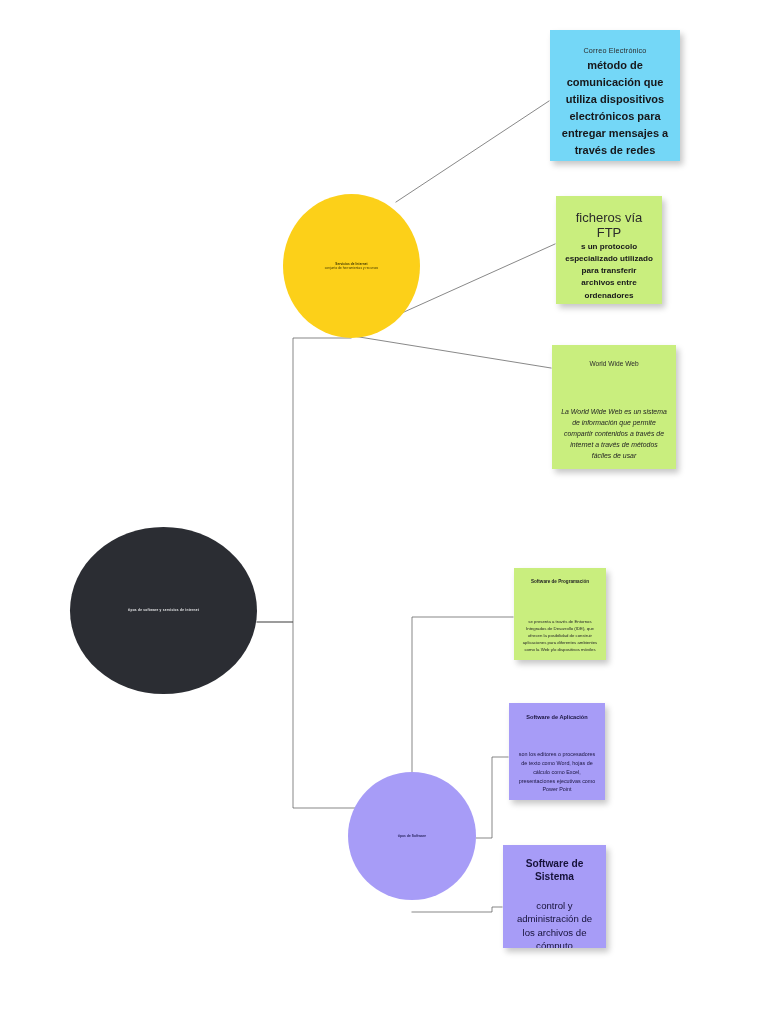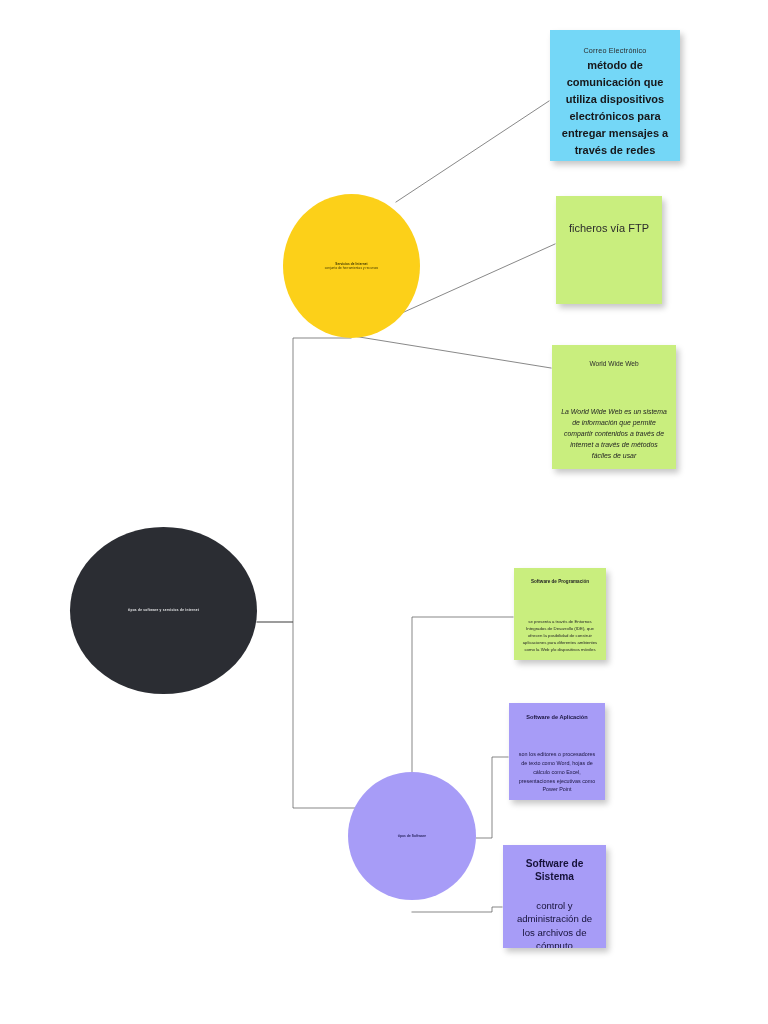--- a/index.html
+++ b/index.html
@@ -130,24 +130,23 @@
   #note-ftp {
     left: 556px;
     top: 196px;
     width: 106px;
     height: 108px;
     background: #c9ee7e;
     padding: 14px 9px 8px 9px;
   }
   #note-ftp .note-title {
     color: #2b2b2b;
-    font-size: 11px;
+    font-size: 13px;
     font-weight: 400;
     margin-bottom: 1px;
-    margin-top: 12px;
   }
   #note-ftp .note-body {
     color: #17171a;
     font-size: 8.1px;
     font-weight: 700;
     line-height: 1.5;
   }
 
   
   #note-www {
@@ -280,20 +279,21 @@
     <span class="circle-label">tipos de Software</span>
   </div>
 
   <div class="sticky" id="note-correo">
     <span class="note-title">Correo Electrónico</span>
     <span class="note-body">método de comunicación que utiliza dispositivos electrónicos para entregar mensajes a través de redes informáticas</span>
   </div>
 
   <div class="sticky" id="note-ftp">
     <span class="note-title">ficheros vía FTP</span>
+    <span class="note-body">s un protocolo especializado utilizado para transferir archivos entre ordenadores</span>
   </div>
 
   <div class="sticky" id="note-www">
     <span class="note-title">World Wide Web</span>
     <span class="note-body">La World Wide Web es un sistema de información que permite compartir contenidos a través de internet a través de métodos fáciles de usar</span>
   </div>
 
   <div class="sticky" id="note-programacion">
     <span class="note-title">Software de Programación</span>
     <span class="note-body">se presenta a través de Entornos Integrados de Desarrollo (IDE), que ofrecen la posibilidad de construir aplicaciones para diferentes ambientes como la Web y/o dispositivos móviles</span>

